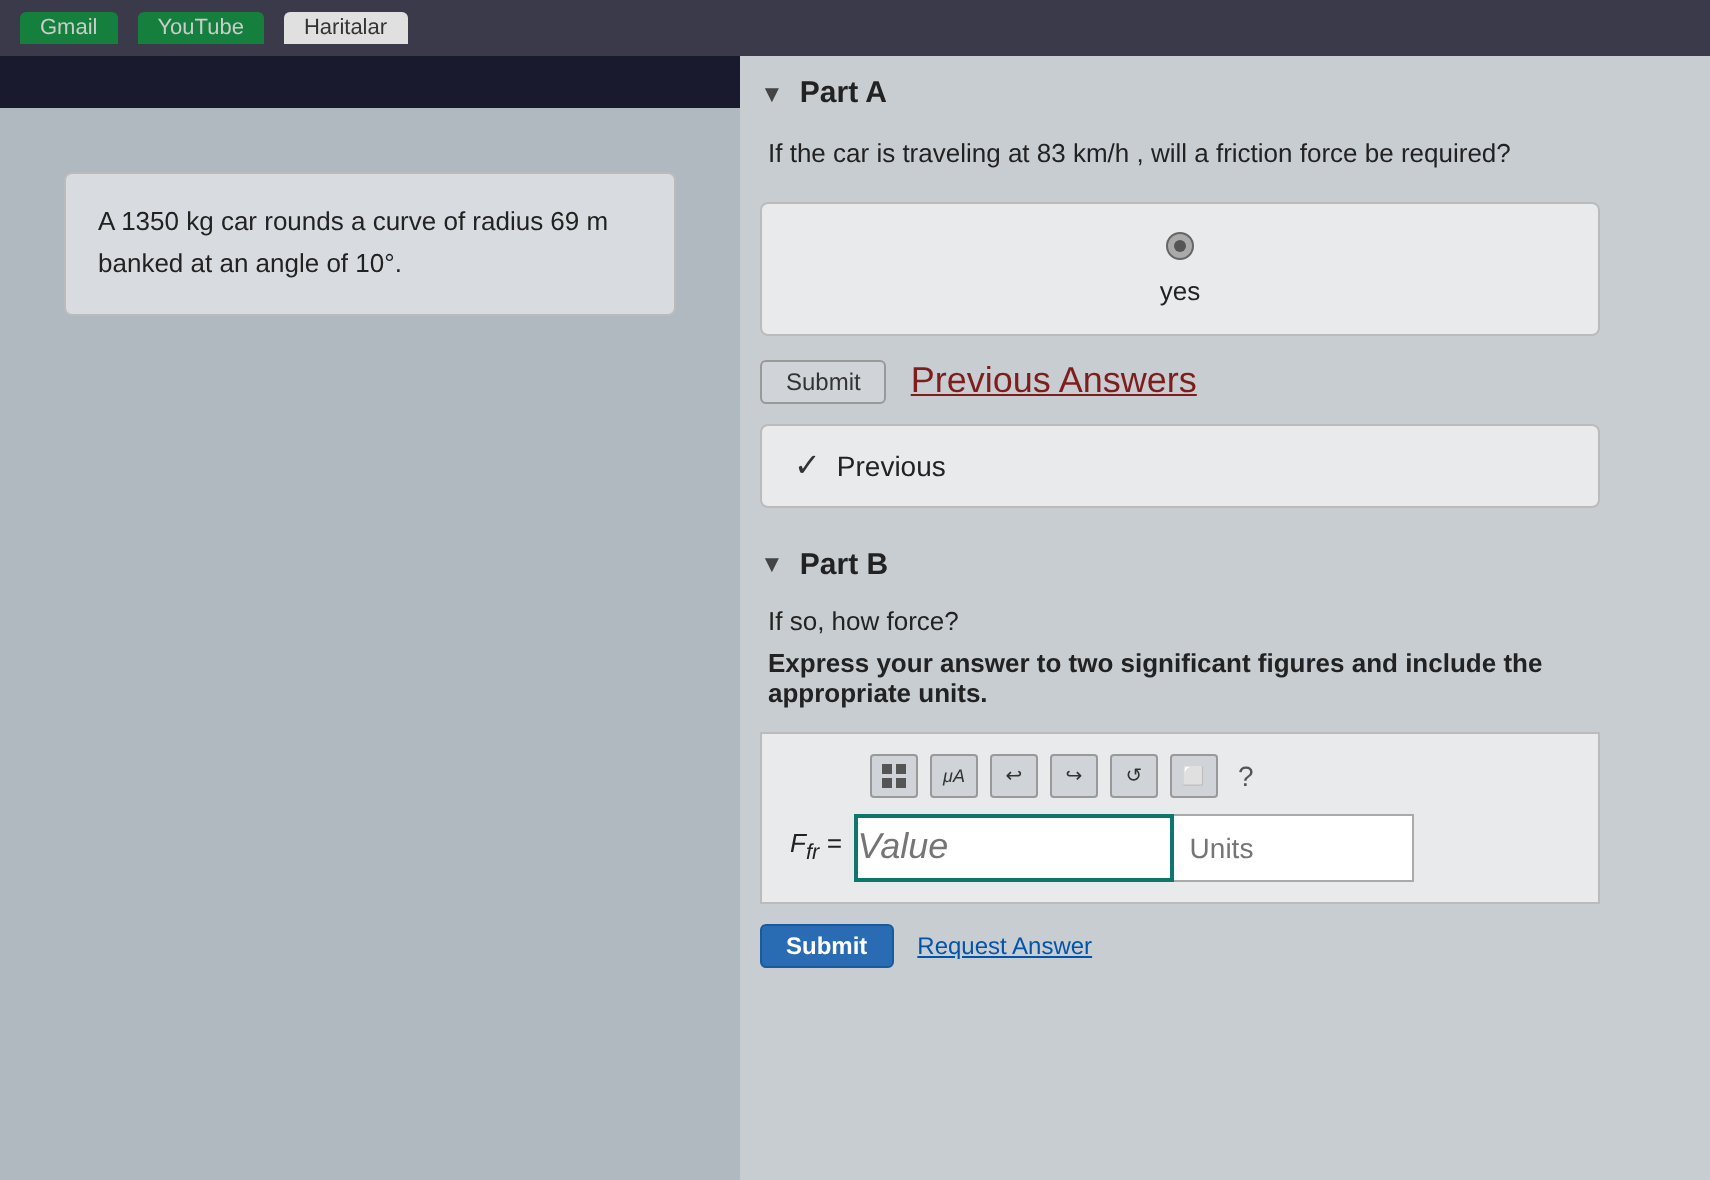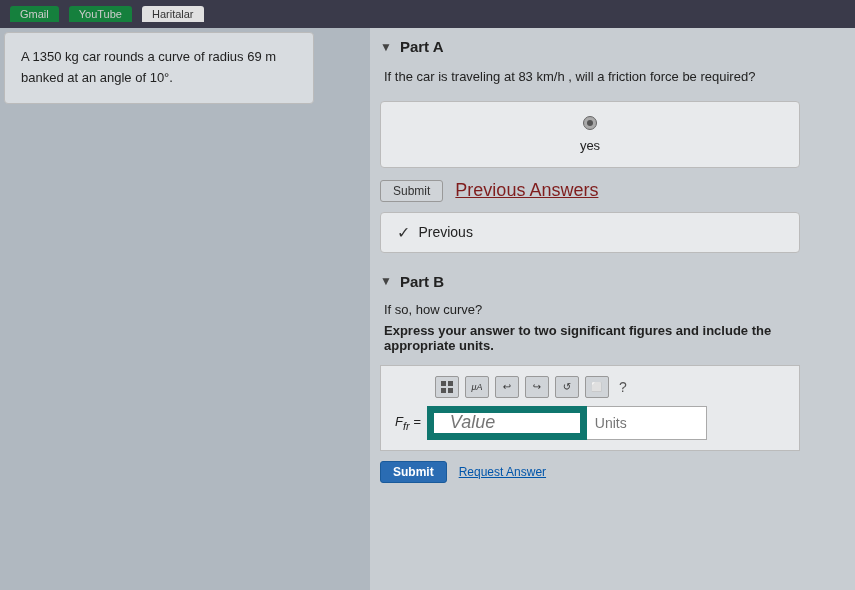--- a/index.html
+++ b/index.html
@@ -40,22 +40,23 @@
     .main-layout {
       display: flex;
       flex: 1;
       overflow: hidden;
     }
 
     
     .left-panel {
       width: 370px;
       background: #b0b8c0;
-      padding: 4px;
+      padding: 32px;
       flex-shrink: 0;
+      margin-top: 26px;
     }
     .problem-box {
       background: #d8dce0;
       border: 1px solid #bbb;
       padding: 14px 16px;
       border-radius: 4px;
       font-size: 13px;
       color: #222;
       line-height: 1.6;
       max-width: 310px;
@@ -255,25 +256,25 @@
       align-items: center;
       gap: 0;
     }
     .flt-label {
       font-size: 13px;
       color: #222;
       margin-right: 6px;
       font-style: italic;
     }
     .value-input {
-      border: 7px solid #0f766e;
+      border: 2px solid #0f766e;
       background: #fff;
       height: 34px;
       width: 160px;
-      padding: 4px 16px;
+      padding: 4px 0;
       font-size: 18px;
       color: #bbb;
       font-style: italic;
     }
     .units-input {
       border: 1px solid #aaa;
       border-left: none;
       background: #fff;
       height: 34px;
       width: 120px;
@@ -336,21 +337,21 @@
       </div>
     </div>
 
     <div class="part-section">
       <div class="part-header">
         <span class="part-arrow">▼</span>
         <span>Part B</span>
       </div>
 
       <div class="part-b-question">
-        <span>If so, how curve?</span>
+        <span>If so, how force?</span>
       </div>
       <div class="part-b-express">
         <span>Express your answer to two significant figures and include the appropriate units.</span>
       </div>
 
       <div class="input-area">
         <div class="toolbar-row">
           <div class="toolbar-btn">
             <svg width="12" height="12" viewBox="0 0 12 12">
               <rect x="0" y="0" width="5" height="5" fill="#555"></rect>

